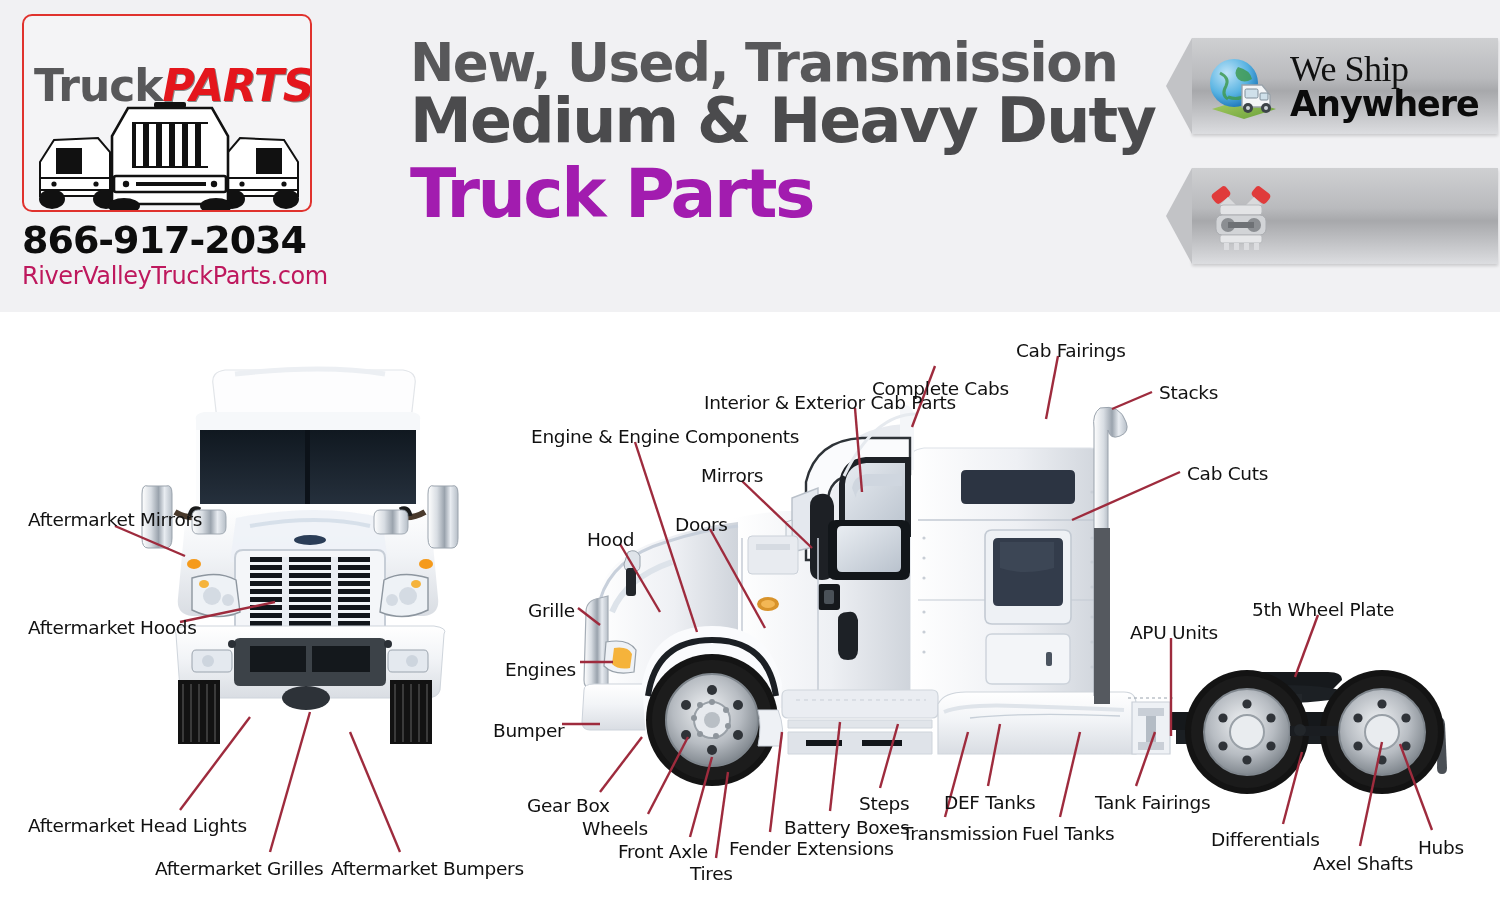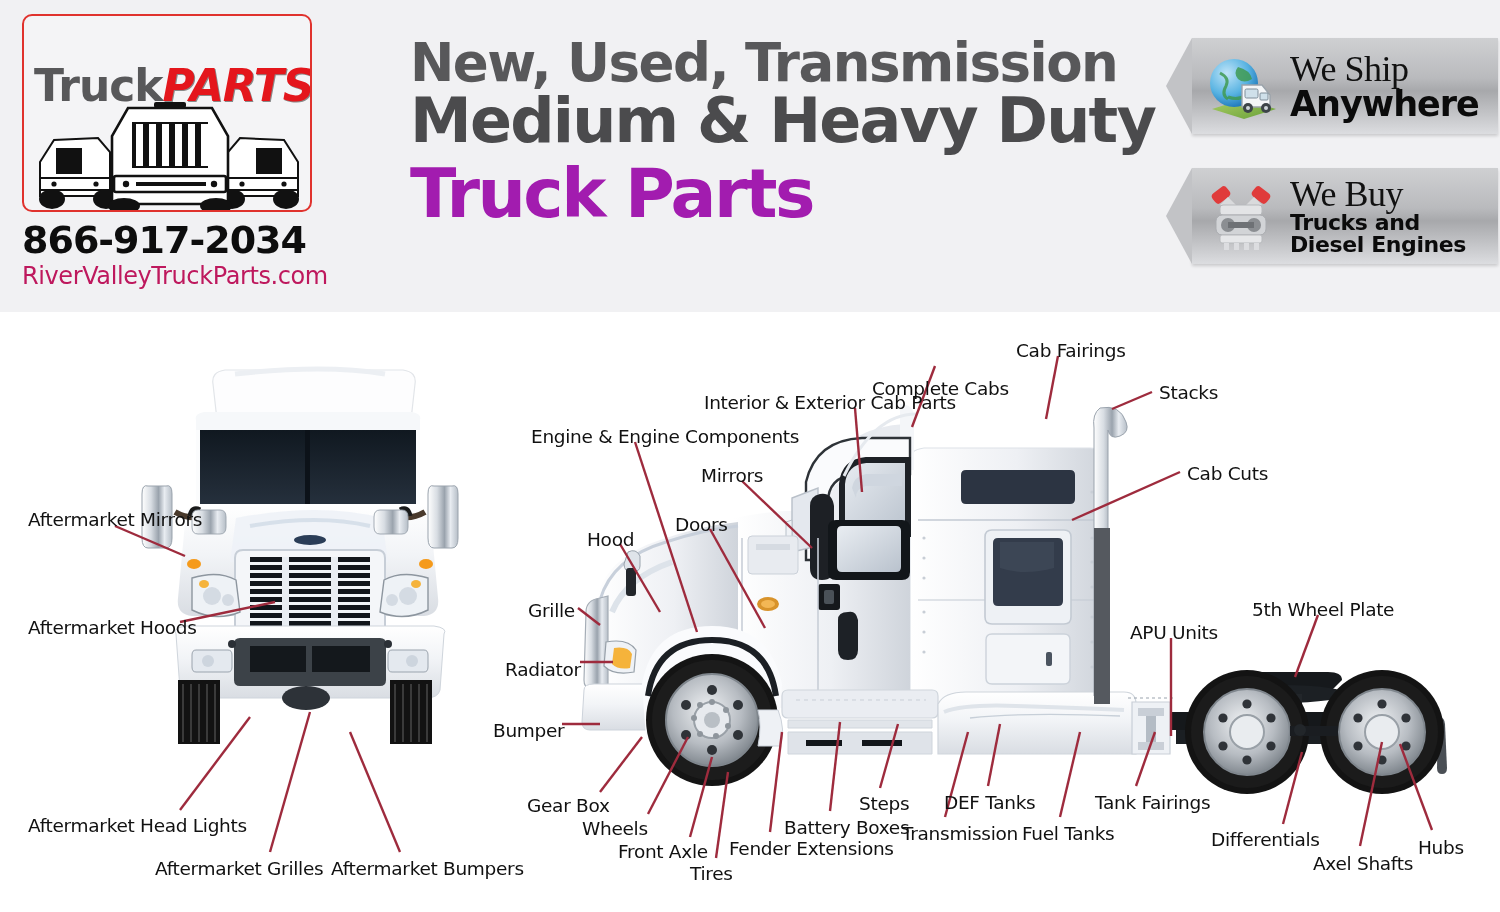--- a/index.html
+++ b/index.html
@@ -218,25 +218,20 @@
             <circle cx="22" cy="42" r="7" fill="#8b8e92"></circle>
             <circle cx="48" cy="42" r="7" fill="#8b8e92"></circle>
             <path d="M22 42 L48 42" stroke="#6e7175" stroke-width="6"></path>
             <rect x="14" y="52" width="42" height="8" rx="2" fill="#e6e7e9" stroke="#b7b9bc" stroke-width="1"></rect>
             <rect x="18" y="60" width="5" height="7" fill="#dcdde0"></rect>
             <rect x="28" y="60" width="5" height="7" fill="#dcdde0"></rect>
             <rect x="38" y="60" width="5" height="7" fill="#dcdde0"></rect>
             <rect x="48" y="60" width="5" height="7" fill="#dcdde0"></rect>
           </g>
         </svg>
-      </div>
-      <div class="badge-text">
-        <div class="bt-big">We Buy</div>
-        <div class="bt-sm">Trucks and</div>
-        <div class="bt-sm">Diesel Engines</div>
       </div>
     </div>
   </div>
 
   <div id="diagram">
 
     <svg class="art" viewBox="0 0 1500 600">
       <defs>
         <linearGradient id="body" x1="0" y1="0" x2="0" y2="1">
           <stop offset="0%" stop-color="#ffffff"></stop>
@@ -557,21 +552,21 @@
         <line x1="1432" y1="518" x2="1400" y2="432"></line>
       </svg>
 
     <div id="labels">
         <div class="lbl" style="left: 28px; top: 199px;">Aftermarket Mirrors</div>
         <div class="lbl" style="left: 28px; top: 307px;">Aftermarket Hoods</div>
         <div class="lbl" style="left: 28px; top: 505px;">Aftermarket Head Lights</div>
         <div class="lbl" style="left: 155px; top: 548px;">Aftermarket Grilles</div>
         <div class="lbl" style="left: 331px; top: 548px;">Aftermarket Bumpers</div>
         <div class="lbl" style="left: 528px; top: 290px;">Grille</div>
-        <div class="lbl" style="left: 505px; top: 349px;">Radiator</div>
+        <div class="lbl" style="left: 505px; top: 349px;">Engines</div>
         <div class="lbl" style="left: 493px; top: 410px;">Bumper</div>
         <div class="lbl" style="left: 587px; top: 219px;">Hood</div>
         <div class="lbl" style="left: 531px; top: 116px;">Engine &amp; Engine Components</div>
         <div class="lbl" style="left: 675px; top: 204px;">Doors</div>
         <div class="lbl" style="left: 701px; top: 155px;">Mirrors</div>
         <div class="lbl" style="left: 704px; top: 82px;">Interior &amp; Exterior Cab Parts</div>
         <div class="lbl" style="left: 872px; top: 40px; margin-top: 28px;">Complete Cabs</div>
         <div class="lbl" style="left: 1016px; top: 30px;">Cab Fairings</div>
         <div class="lbl" style="left: 1159px; top: 72px;">Stacks</div>
         <div class="lbl" style="left: 1187px; top: 153px;">Cab Cuts</div>

